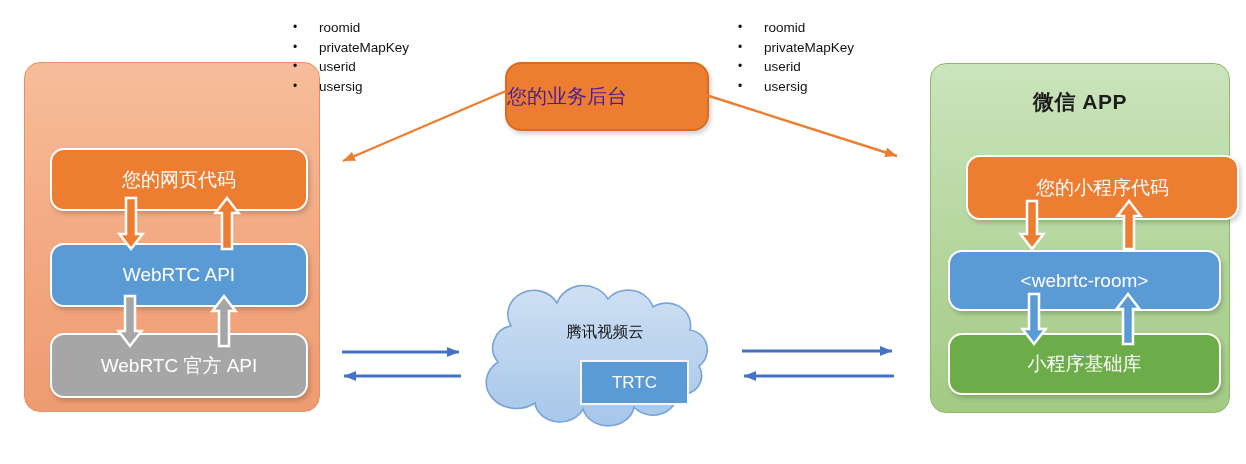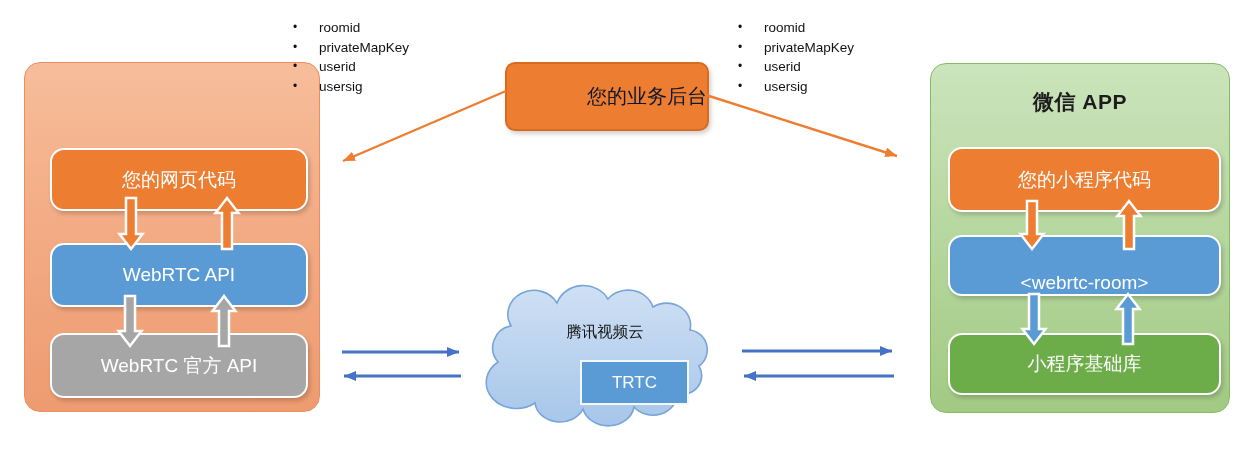--- a/index.html
+++ b/index.html
@@ -31,23 +31,23 @@
   }
   .fill-orange{background:#ed7d31;}
   .fill-blue{background:#5b9bd5;}
   .fill-gray{background:#a6a6a6;}
   .fill-green{background:#6cad49;}
   .bx-l{left:25px;width:254px;}
   .bx-r{left:17px;width:269px;}
   
   .backend{
     position:absolute;left:505px;top:62px;width:200px;height:65px;
-    background:#ed7d31;border:2px solid #d96b1f;border-radius:10px;
-    display:flex;align-items:center;justify-content:flex-end;
-    color:#0f172a;font-size:20px;box-shadow:2px 3px 4px rgba(0,0,0,0.18);z-index:1;
+    background:#ed7d31;border:2px solid #d96b1f;border-radius:16px;
+    display:flex;align-items:center;justify-content:flex-start;
+    color:#4c1d95;font-size:20px;box-shadow:2px 3px 4px rgba(0,0,0,0.18);z-index:1;
   }
   
   .params{position:absolute;top:18px;z-index:1;font-size:13.5px;color:#111111;}
   .params-left{left:293px;}
   .params-right{left:738px;}
   .param-row{display:flex;line-height:19.5px;}
   .param-row .bullet{width:26px;text-align:left;font-size:12px;}
   
   .cloud-label{
     position:absolute;left:540px;top:322px;width:130px;text-align:center;
@@ -78,24 +78,24 @@
     <div class="ibox fill-blue bx-l" style="top:180px;height:60px;">
       <span>WebRTC API</span>
     </div>
     <div class="ibox fill-gray bx-l" style="top:270px;height:61px;">
       <span>WebRTC 官方 API</span>
     </div>
   </div>
 
   <div class="panel panel-right">
     <div class="panel-title">微信 APP</div>
-    <div class="ibox fill-orange bx-r" style="top:83px;height:61px;">
+    <div class="ibox fill-orange bx-r" style="top:91px;height:61px;margin-left:18px;">
       <span>您的小程序代码</span>
     </div>
-    <div class="ibox fill-blue bx-r" style="top:171px;height:57px;align-items:flex-end;">
+    <div class="ibox fill-blue bx-r" style="top:186px;height:57px;">
       <span>&lt;webrtc-room&gt;</span>
     </div>
     <div class="ibox fill-green bx-r" style="top:269px;height:58px;">
       <span>小程序基础库</span>
     </div>
   </div>
 
   <div class="backend">
     <span>您的业务后台</span>
   </div>

